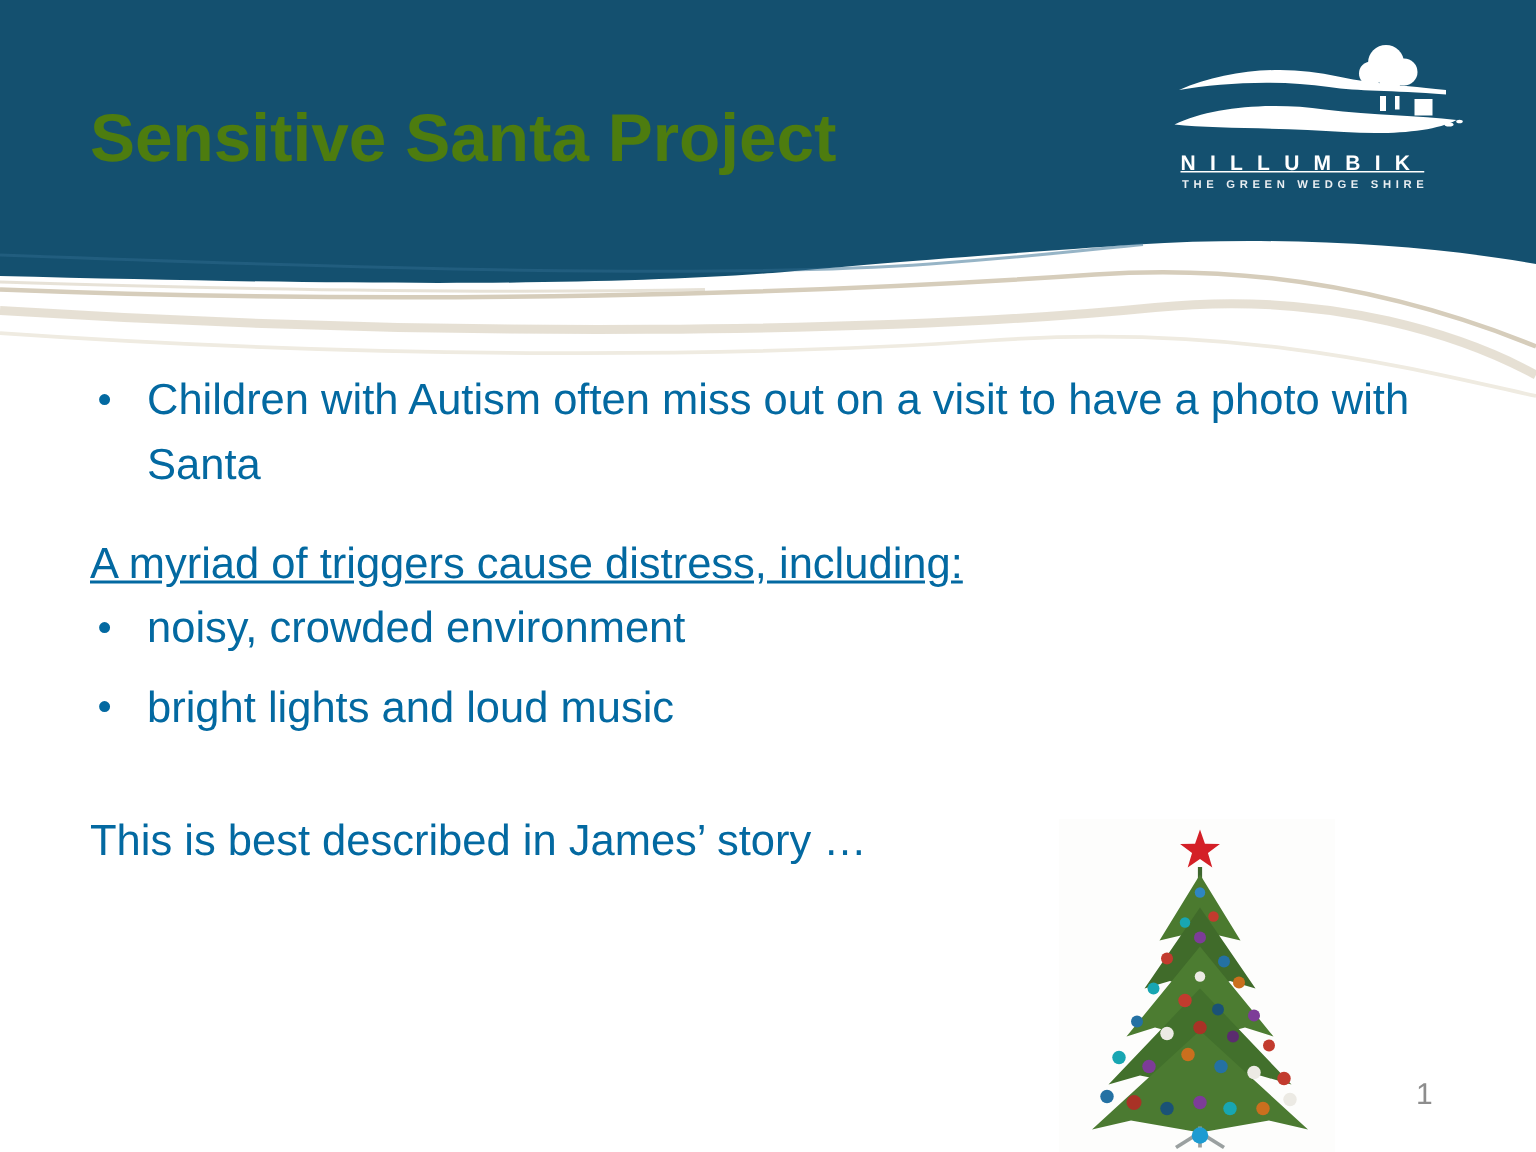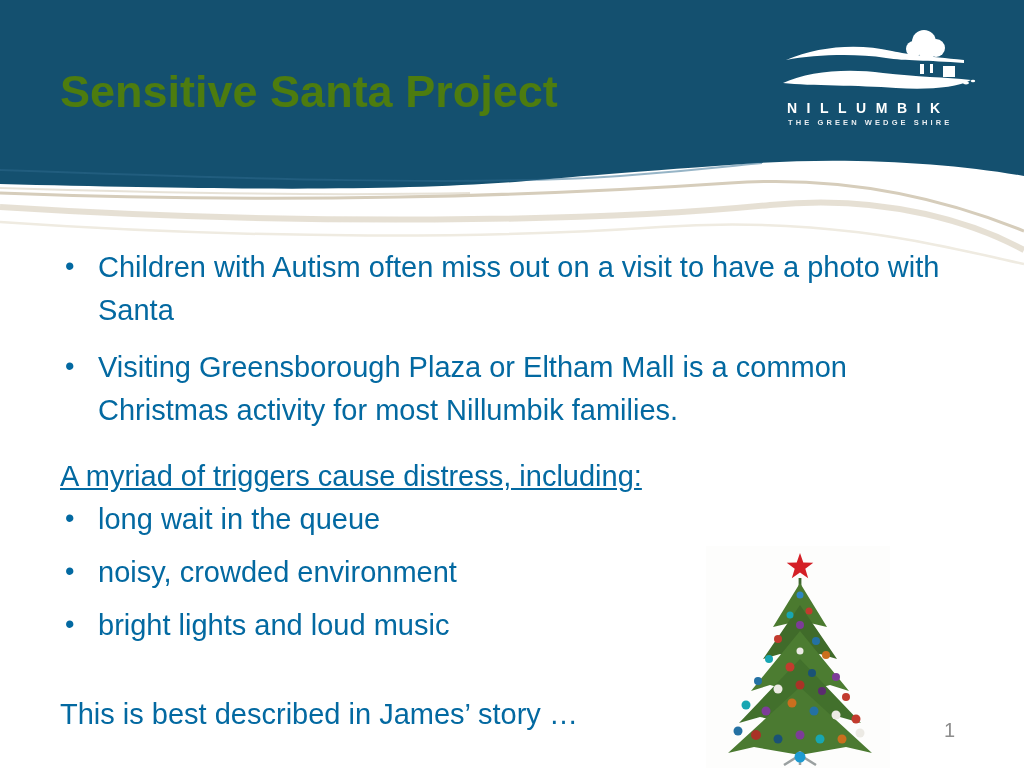--- a/index.html
+++ b/index.html
@@ -20,20 +20,21 @@
     color:#4d7c0f;font-size:45px;font-weight:bold;letter-spacing:0px;
     white-space:nowrap;
   }
   
   .logo{position:absolute;left:778px;top:27px;width:200px;height:106px;z-index:3;}
   .logo svg{position:absolute;top:0;left:0;}
   .logo-wordmark{
     position:absolute;left:9px;top:73px;width:190px;
     color:#ffffff;font-size:14px;font-weight:bold;letter-spacing:9.5px;
     white-space:nowrap;
+    text-decoration:underline;
   }
   .logo-tagline{
     position:absolute;left:10px;top:91px;width:190px;
     color:#e9eef2;font-size:7.5px;font-weight:bold;letter-spacing:3.1px;
     white-space:nowrap;
   }
   
   .content{
     position:absolute;left:60px;top:246px;width:912px;z-index:2;
     color:#0369a1;
@@ -98,25 +99,23 @@
       <ellipse cx="188" cy="56" rx="3" ry="1.4" fill="#FFFFFF"></ellipse>
       <ellipse cx="195" cy="54" rx="2.2" ry="1.2" fill="#FFFFFF"></ellipse>
     </svg>
     <div class="logo-wordmark">NILLUMBIK</div>
     <div class="logo-tagline">THE GREEN WEDGE SHIRE</div>
   </div>
 
   <div class="content">
     <ul class="bullet-list">
       <li>Children with Autism often miss out on a visit to have a photo with Santa</li>
-      <li>Visiting Greensborough Plaza or Eltham Mall is a common Christmas activity for most Nillumbik families.</li>
     </ul>
     <p class="intro-line">A myriad of triggers cause distress, including:</p>
     <ul class="bullet-list trigger-list">
-      <li>long wait in the queue</li>
       <li>noisy, crowded environment</li>
       <li>bright lights and loud music</li>
     </ul>
     <p class="closing-line">This is best described in James’ story …</p>
   </div>
 
   <div class="tree-figure">
     <svg width="184" height="222" viewBox="0 0 184 220" xmlns="http://www.w3.org/2000/svg" aria-hidden="true">
 
       <polygon points="94,6 97.3,15.5 107.3,15.7 99.3,21.7 102.2,31.3 94,25.6 85.8,31.3 88.7,21.7 80.7,15.7 90.7,15.5" fill="#D42027"></polygon>

